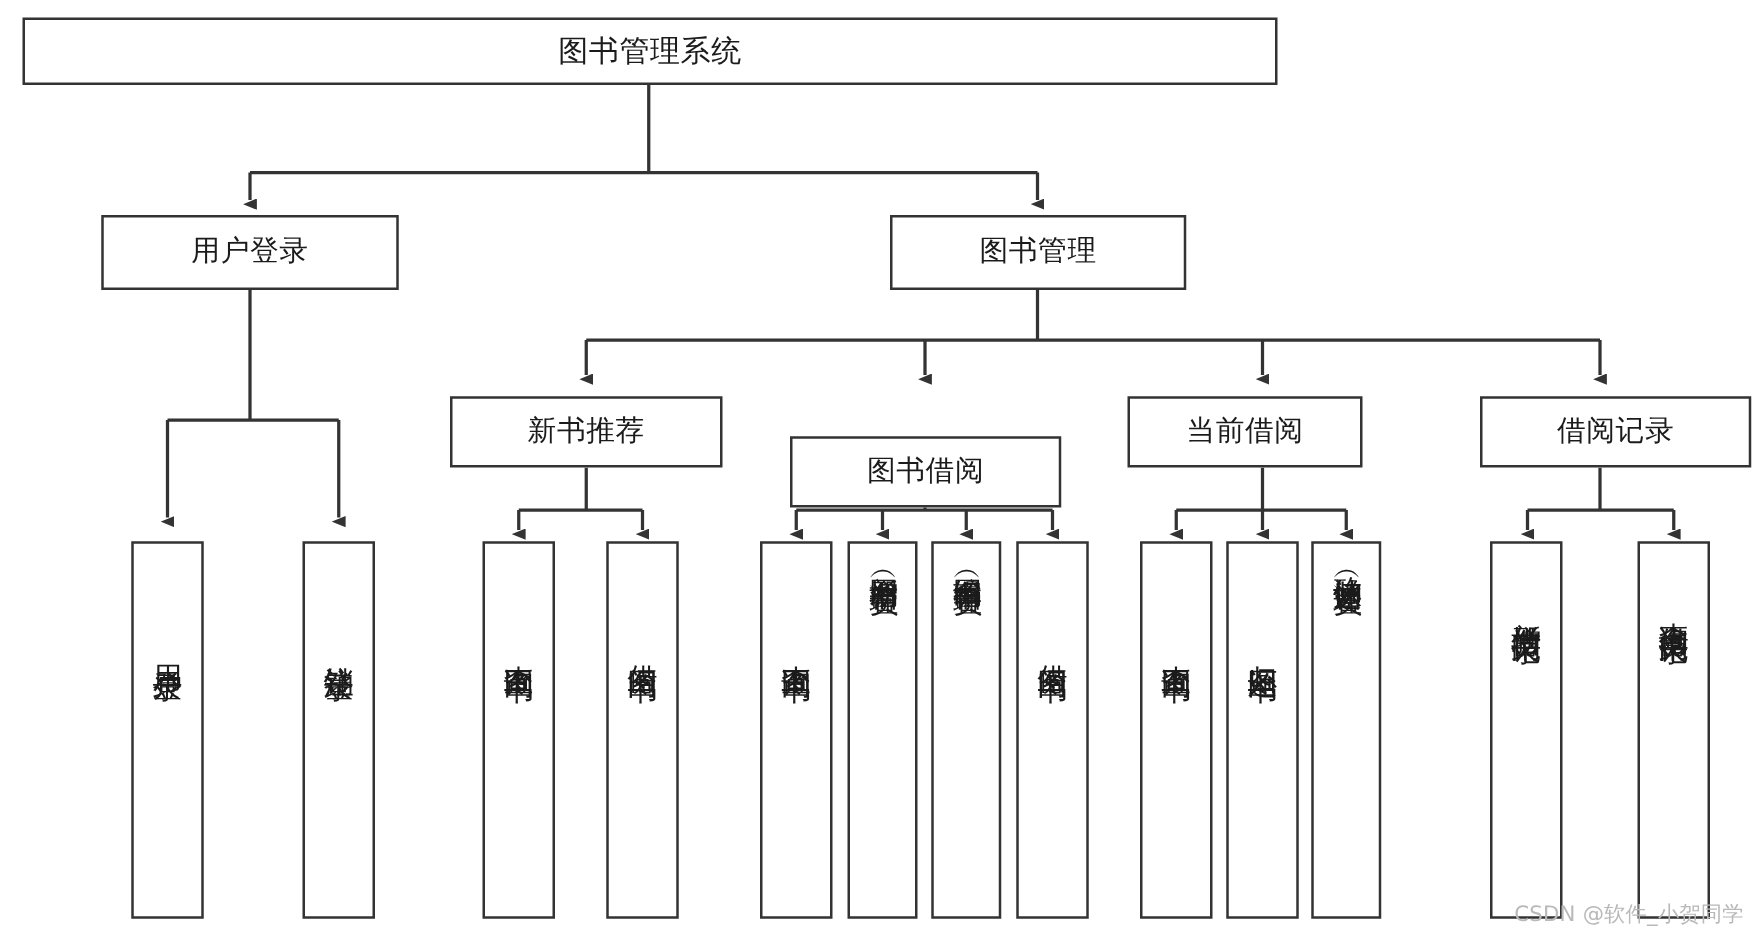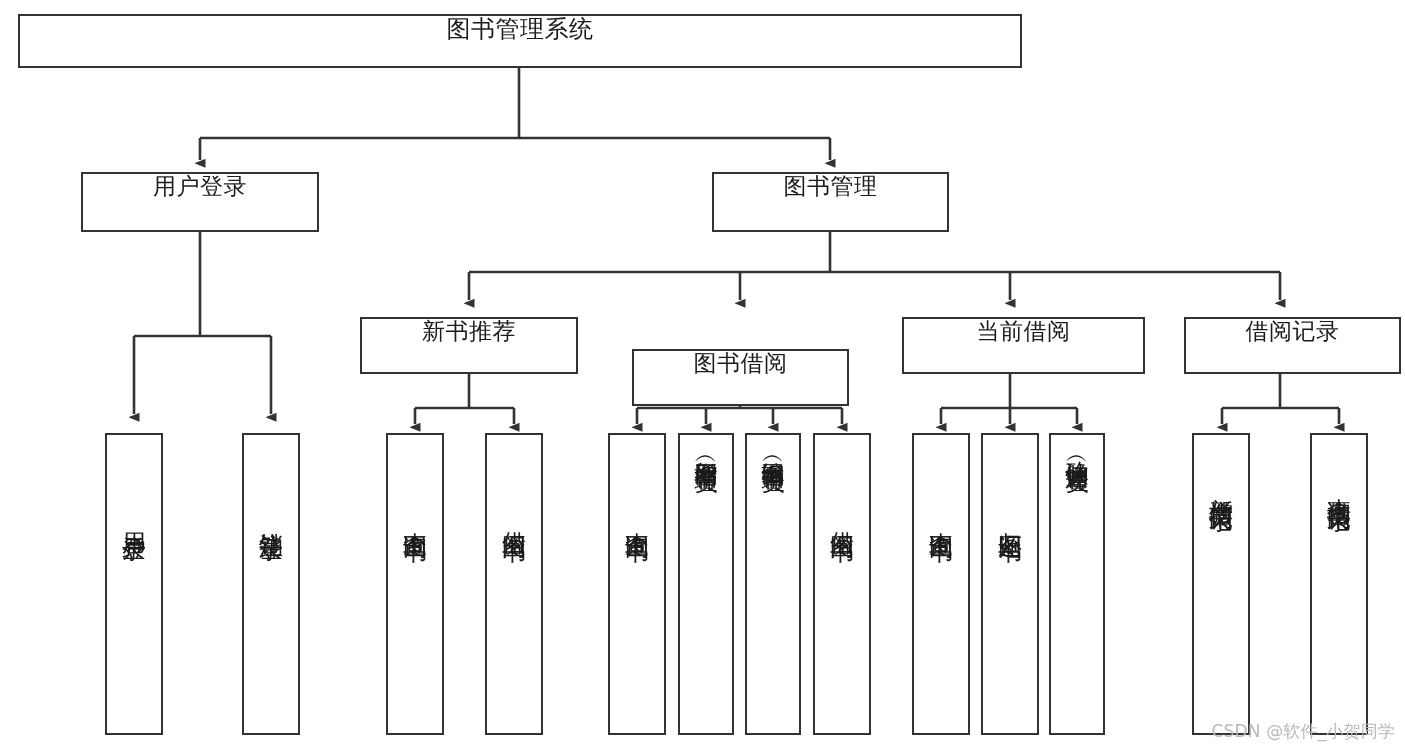--- a/index.html
+++ b/index.html
@@ -20,21 +20,21 @@
     width:1405px;
     height:747px;
     pointer-events:none;
   }
   .node{
     position:absolute;
     box-sizing:border-box;
     background:#ffffff;
     border:2.5px solid #333333;
     display:flex;
-    align-items:flex-start;
+    align-items:center;
     justify-content:center;
     overflow:hidden;
   }
   .node .lbl{
     display:block;
     line-height:1.12;
     letter-spacing:0.02em;
     color:#1b1b1b;
     white-space:nowrap;
   }
@@ -143,21 +143,21 @@
   </div>
 
   <div class="node h" style="left:360px; top:317px; width:218px; height:57px;">
     <span class="lbl">新书推荐</span>
   </div>
 
   <div class="node h" style="left:632px; top:317px; width:217px; height:57px;margin-top:32px;">
     <span class="lbl">图书借阅</span>
   </div>
 
-  <div class="node h" style="left:902px; top:317px; width:243px; height:57px;">
+  <div class="node h" style="left:902px; top:317px; width:188px; height:57px;">
     <span class="lbl">当前借阅</span>
   </div>
 
   <div class="node h" style="left:1172px; top:317px; width:217px; height:57px;margin-left:12px;">
     <span class="lbl">借阅记录</span>
   </div>
 
   <div class="node v" style="left:105px; top:433px; width:58px; height:302px; padding-top:78px;">
     <span class="lbl">用户登录</span>
   </div>

